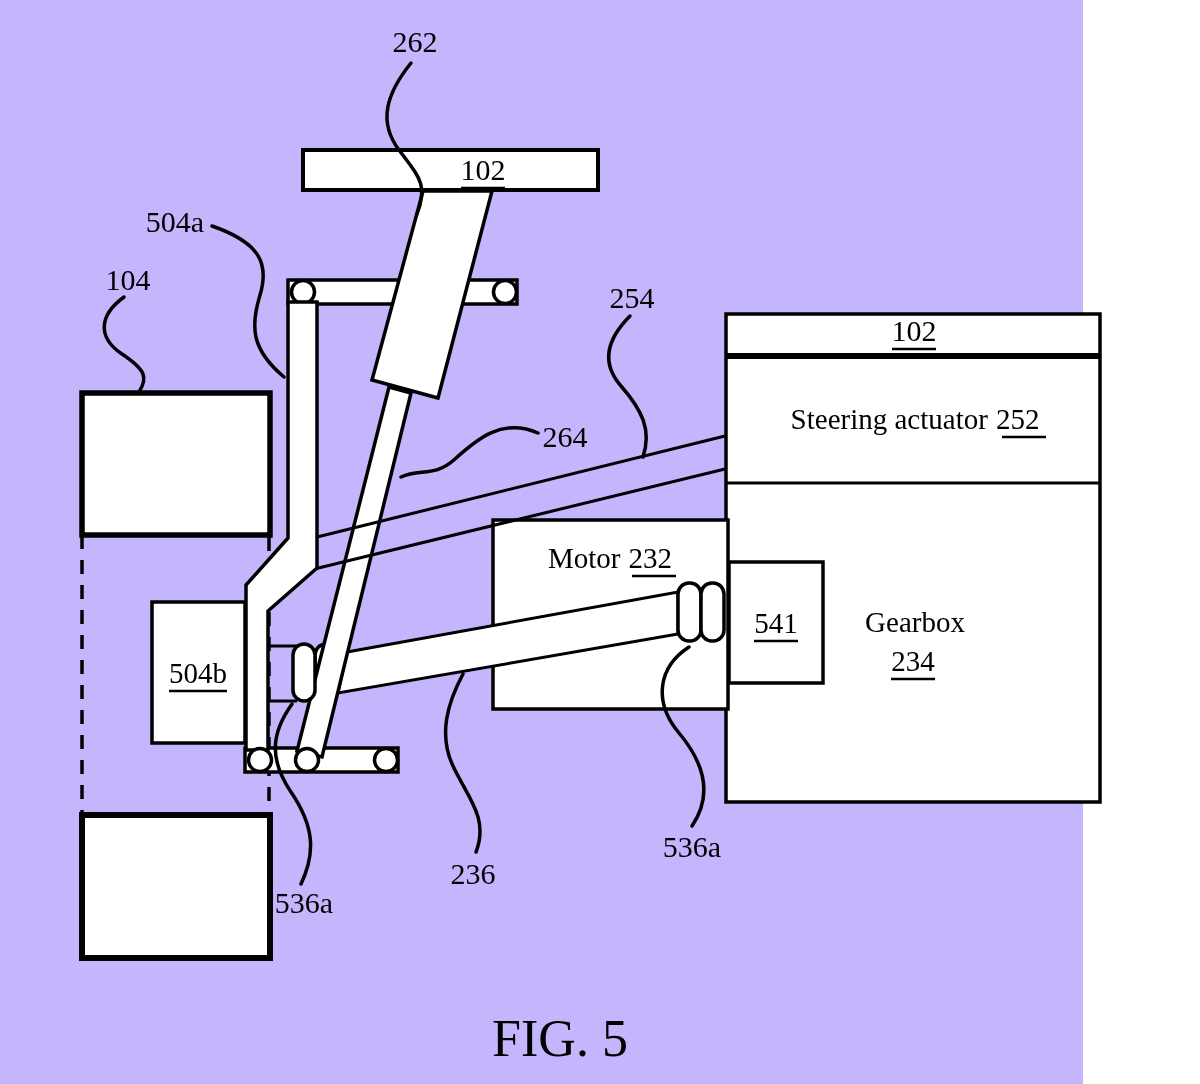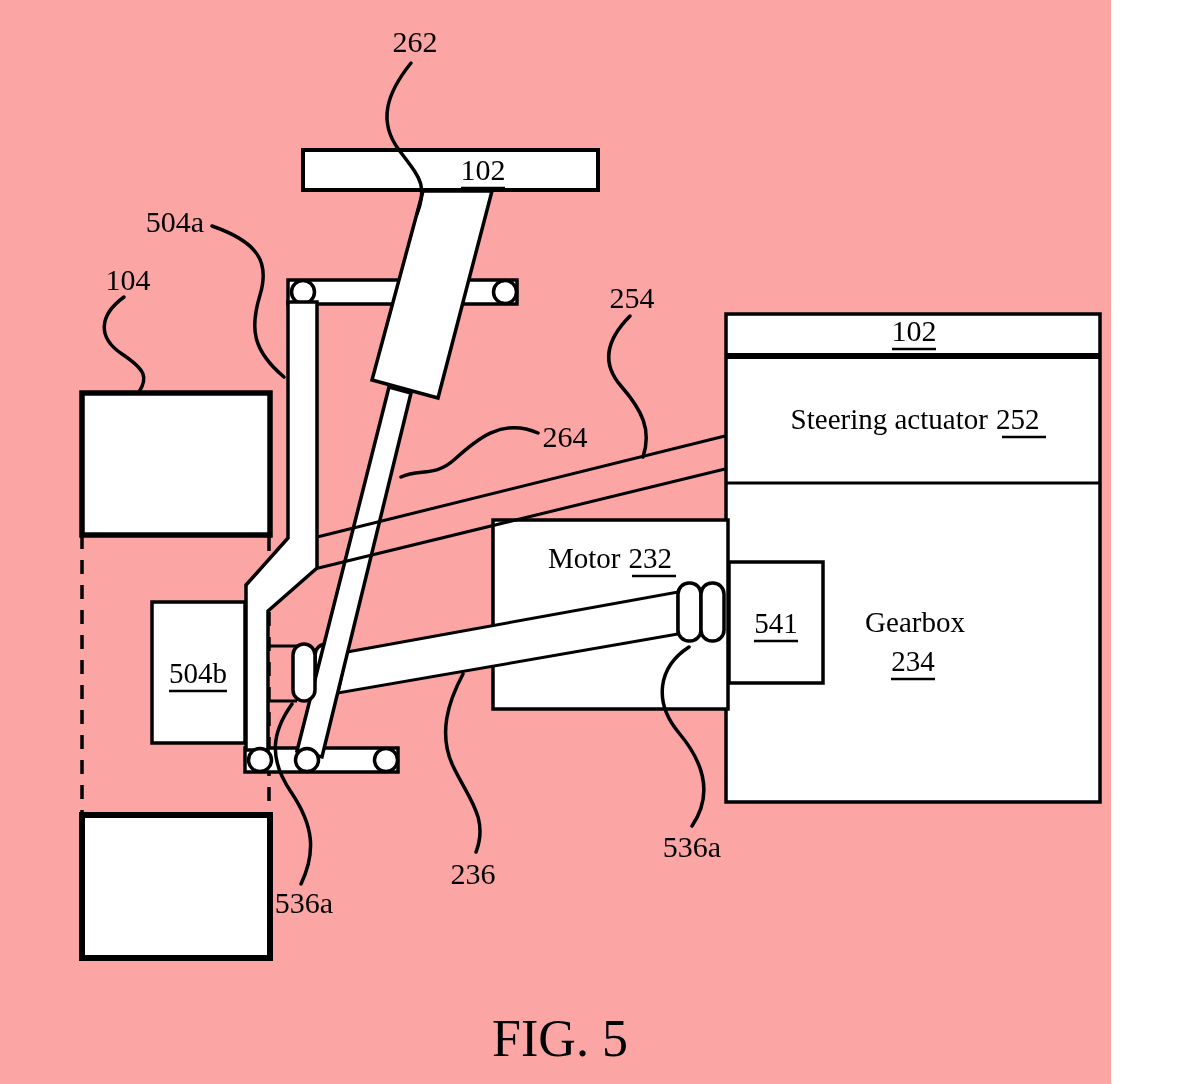--- a/index.html
+++ b/index.html
@@ -1,22 +1,21 @@
 <!DOCTYPE html>
 <html><head>
 <meta charset="utf-8">
 <style>
   html, body { margin: 0; padding: 0; background: #ffffff; }
   .canvas {
     position: relative;
     width: 1083px;
     height: 1084px;
-    background: #fca5a5;
+    background: #c4b5fd;
     font-family: "Liberation Serif", "DejaVu Serif", serif;
-    padding-left: 28px;
   }
   svg { position: absolute; left: 0; top: 0; }
   .ink   { stroke: #000000; fill: none; }
   .fillw { stroke: #000000; fill: #ffffff; }
   text   { fill: #000000; font-family: "Liberation Serif", "DejaVu Serif", serif; }
   .ref      { font-size: 30px; }
   .boxlabel { font-size: 29px; }
   .caption  { font-size: 52px; }
 </style>
 </head>

